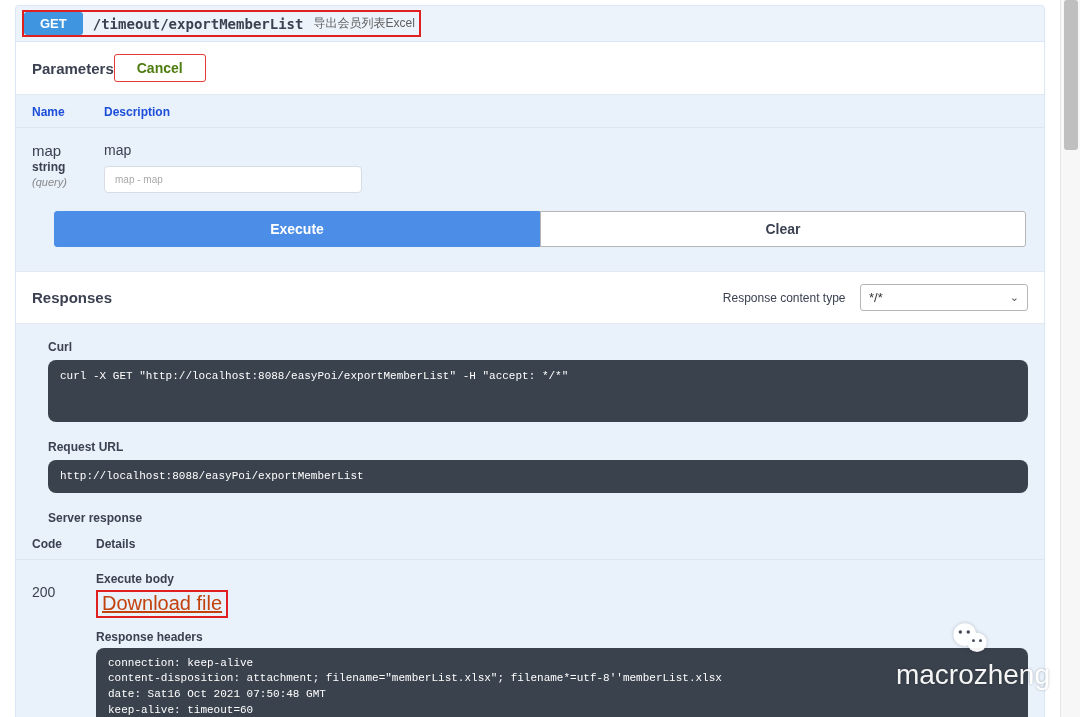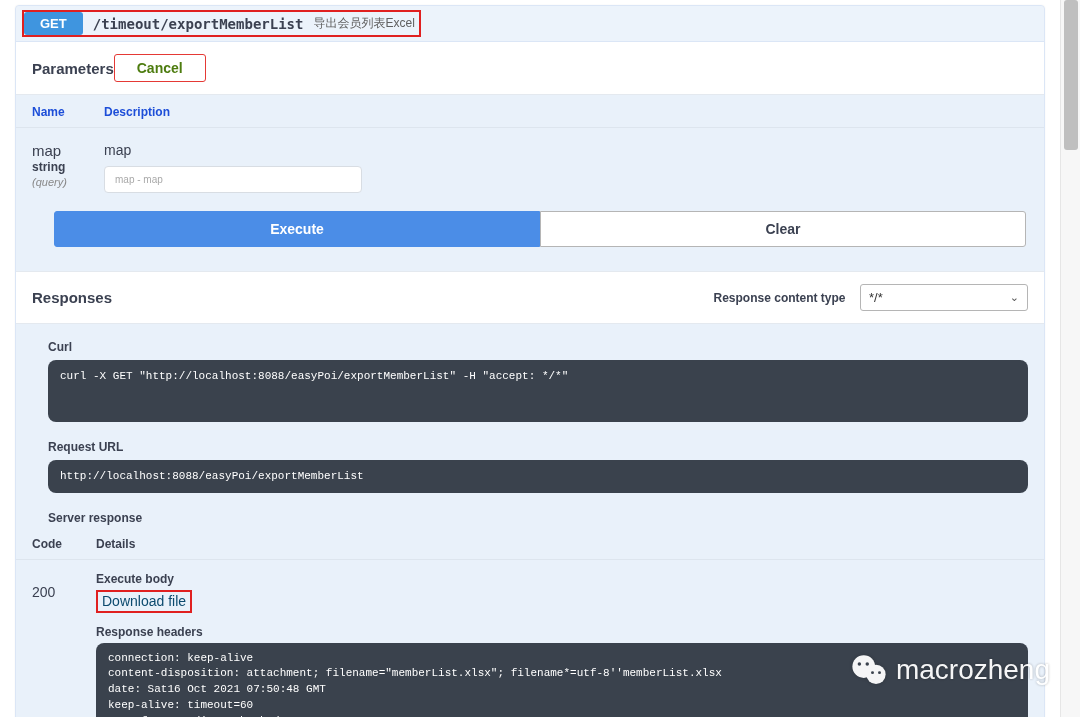--- a/index.html
+++ b/index.html
@@ -164,21 +164,21 @@
       display: flex;
       justify-content: space-between;
       align-items: center;
       padding: 12px 16px;
       background: #fff;
       border-top: 1px solid #e4e9ef;
       border-bottom: 1px solid #e4e9ef;
     }
     .resp-ct-label {
       font-size: 12px;
-      font-weight: bold;
+      font-weight: normal;
       color: #3b4151;
       margin-right: 10px;
     }
     .resp-ct-select {
       width: 168px;
       padding: 5px 8px;
       border: 1px solid #b5b5b5;
       border-radius: 3px;
       font-size: 13px;
       background: #fff;
@@ -219,33 +219,35 @@
       display: flex;
     }
     .resp-head-label .resp-code-col,
     .resp-head-label .resp-det-col { }
     .resp-code-val { font-size: 14px; color: #3b4151; padding-top: 24px; }
     .small-label {
       font-size: 12px; font-weight: bold; color: #3b4151;
       margin: 12px 0 4px 0;
     }
     .dl-link {
-      color: #0c4a6e;
-      font-size: 14px;
+      color: #c2410c;
+      text-decoration: underline;
+      font-size: 20px;
       cursor: pointer;
     }
     .watermark {
       position: absolute;
       right: 30px; bottom: 26px;
       display: flex; align-items: center;
       color: #fff;
       font-size: 28px;
       text-shadow: 0 0 3px rgba(0,0,0,0.3);
       opacity: 0.95;
       pointer-events: none;
+      flex-direction: column;
     }
     .watermark svg { width: 42px; height: 42px; margin-right: 6px; filter: drop-shadow(0 0 2px rgba(0,0,0,0.2)); }
   </style>
 </head>
 <body>
 
 <div class="page">
   <div class="container">
 
     <div class="op-header">

